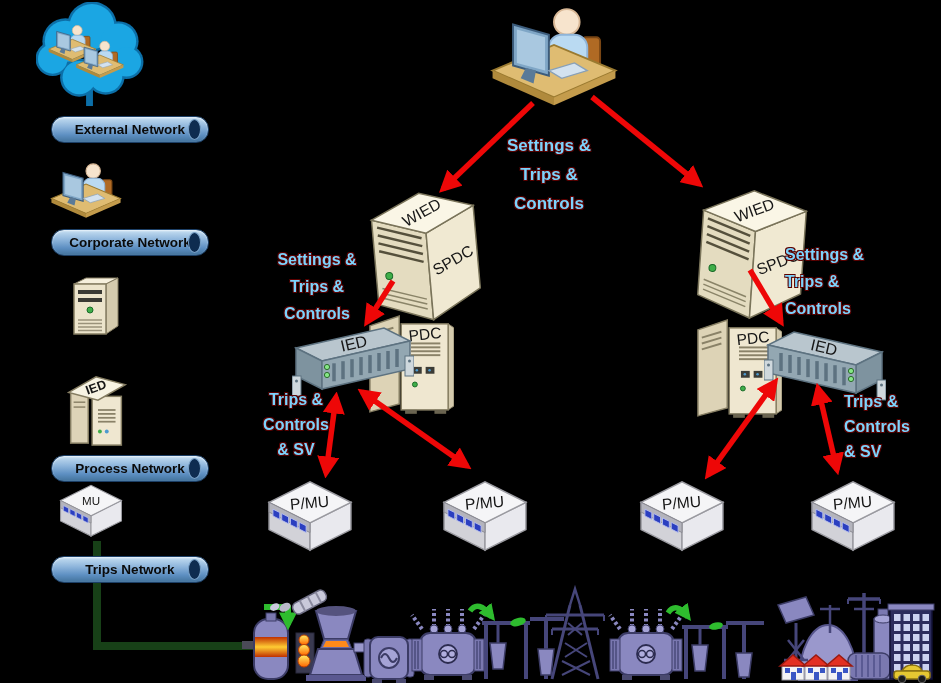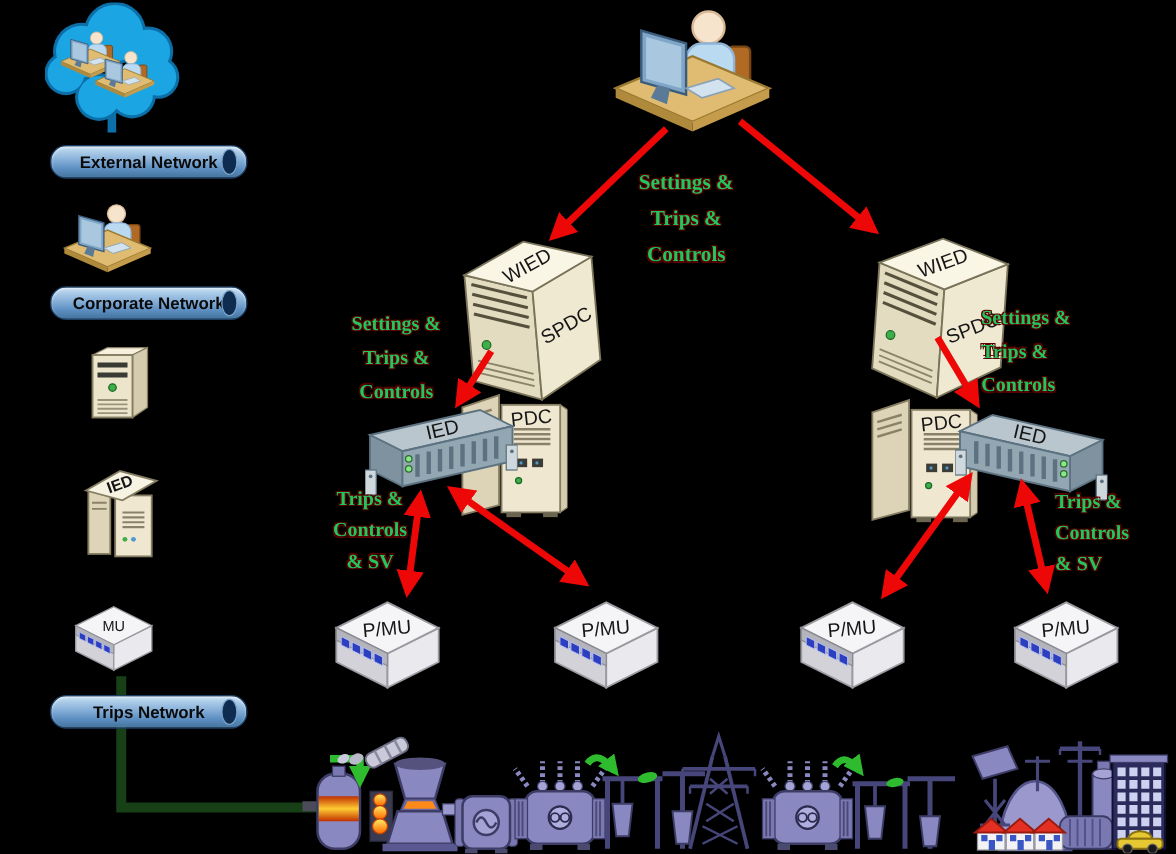--- a/index.html
+++ b/index.html
@@ -1,28 +1,28 @@
 <!DOCTYPE html>
 <html><head>
 <meta charset="utf-8">
 <style>
   html,body{margin:0;padding:0;background:#000;}
   .stage{position:relative;width:941px;height:683px;background:#000;overflow:hidden;
          font-family:"Liberation Sans",sans-serif;}
   .abs{position:absolute;}
-  .pill{position:absolute;left:40px;width:156px;height:25px;border-radius:13px;
+  .pill{position:absolute;left:51px;width:156px;height:25px;border-radius:13px;
         border:1px solid #1c3f66;
         background:linear-gradient(180deg,#c6dff2 0%,#8fb6dc 38%,#5d8fc2 72%,#43739c 100%);
         box-shadow:inset 0 1px 2px rgba(255,255,255,.65);
         display:flex;align-items:center;justify-content:center;
         font-size:13.5px;font-weight:600;color:#0a0a0a;text-align:right;}
   .pill::after{content:"";position:absolute;right:7px;top:2px;width:11px;height:19px;
         background:#0e2c50;border-radius:50%;border:1px solid #7aa2c8;}
-  .rlabel{position:absolute;color:#22c55e;font-weight:700;
-        text-shadow:1px 1px 0 #5a0000,-1px 1px 0 #5a0000,1px -1px 0 #5a0000,-1px -1px 0 #5a0000;font-family:Liberation Serif, serif;}
+  .rlabel{position:absolute;color:#7dd3fc;font-weight:700;
+        text-shadow:1px 1px 0 #5a0000,-1px 1px 0 #5a0000,1px -1px 0 #5a0000,-1px -1px 0 #5a0000;}
   .rl-set{font-size:16px;line-height:27px;}
   .rl-top{font-size:17px;line-height:29px;text-align:center;}
   .rl-trip{font-size:16px;line-height:25px;}
   .ctr{text-align:center;} .lft{text-align:left;}
   .rl-line{white-space:nowrap;}
   text.dlabel{font-family:"Liberation Sans",sans-serif;font-size:16px;fill:#161616;
         text-anchor:middle;font-weight:500;}
   text.dlabel-sm{font-family:"Liberation Sans",sans-serif;font-size:13px;fill:#161616;
         text-anchor:middle;font-weight:600;}
   .noptr{pointer-events:none;}
@@ -276,20 +276,23 @@
   </div>
 
   <svg class="abs" style="left:70px;top:270px" width="56" height="68" viewBox="0 0 56 68">
       <use href="#sym-station"></use>
     </svg>
 
   <svg class="abs" style="left:66px;top:371px" width="62" height="78" viewBox="0 0 62 80">
     <use href="#sym-iedtowers"></use>
     <text x="30" y="21" class="dlabel-sm" transform="rotate(-20 30 17)">IED</text>
   </svg>
+  <div class="pill" style="top:455px">
+    <span>Process Network</span>
+  </div>
 
   <svg class="abs" style="left:56px;top:481px" width="70" height="58" viewBox="0 0 96 80">
     <use href="#sym-pmu"></use>
     <text x="48" y="33" class="dlabel">MU</text>
   </svg>
   <div class="pill" style="top:556px">
     <span>Trips Network</span>
   </div>
 
   <svg class="abs" style="left:490px;top:4px" width="128" height="105" viewBox="0 0 100 82">

